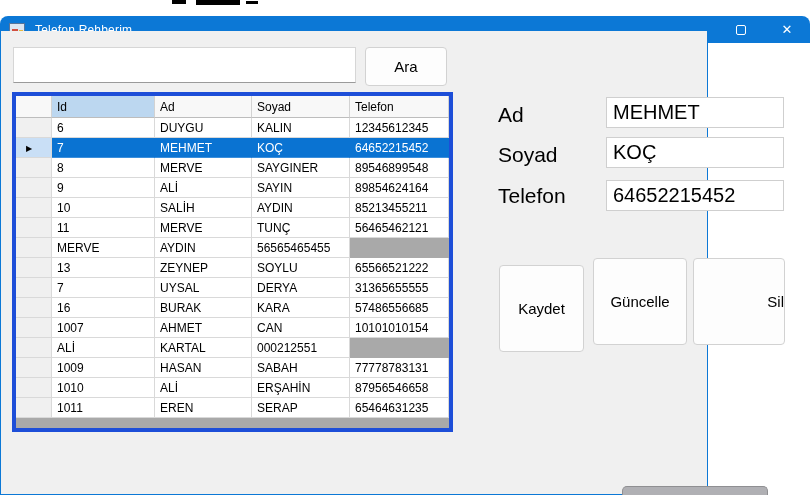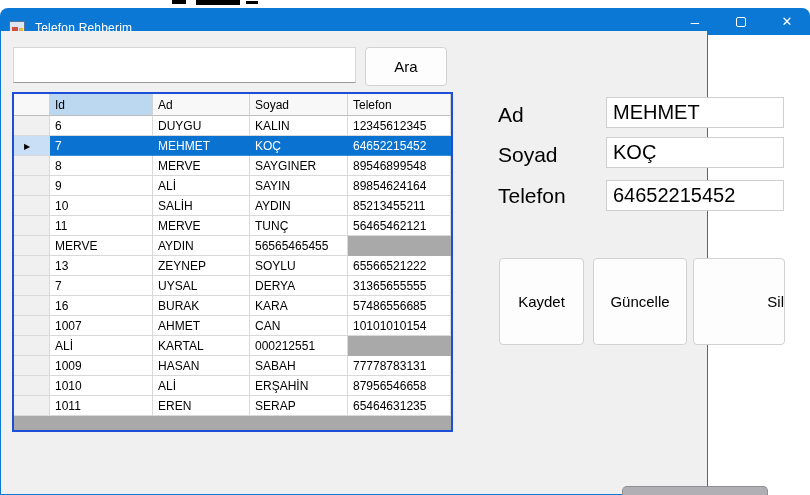--- a/index.html
+++ b/index.html
@@ -20,23 +20,23 @@
   .a1{left:172px;top:0;width:14px;height:4px;}
   .a2{left:196px;top:0;width:44px;height:5px;}
   .a3{left:246px;top:1px;width:12px;height:3px;}
   .taskbar-artifact{
     position:absolute;left:622px;top:486px;width:146px;height:9px;
     background:#b0b0b4;border:1px solid #8f8f92;border-bottom:none;
     border-radius:5px 5px 0 0;
   }
   
   .titlebar{
-    position:absolute;top:8px;left:0;width:810px;height:27px;
+    position:absolute;top:16px;left:0;width:810px;height:27px;
     background:var(--accent);border-radius:8px 8px 0 0;
-    display:flex;align-items:flex-end;
+    display:flex;align-items:center;
   }
   .app-icon{position:relative;width:16px;height:14px;margin-left:9px;
     background:#dce6f2;border:1px solid #56749a;flex:none;}
   .app-icon .bar{height:3px;background:#2e66c9;}
   .app-icon .sq1{position:absolute;left:2px;top:5px;width:6px;height:5px;background:#d14f3f;}
   .app-icon .sq2{position:absolute;left:9px;top:6px;width:4px;height:4px;background:#e8b93c;}
   .title-text{margin-left:10px;color:#fff;font-size:12px;letter-spacing:.2px;}
   .win-controls{margin-left:auto;display:flex;height:100%;}
   .win-btn{width:46px;height:100%;display:flex;align-items:center;justify-content:center;
     color:#fff;cursor:default;}
@@ -57,21 +57,21 @@
     font-family:"Liberation Sans",sans-serif;font-size:16px;padding:0 8px;outline:none;
   }
   .btn{
     background:#fdfdfd;border:1px solid #d2d2d2;border-radius:4px;
     font-family:"Liberation Sans",sans-serif;color:#000;cursor:default;
   }
   .search-btn{position:absolute;left:364px;top:16px;width:82px;height:39px;font-size:15px;}
   
   .grid{
     position:absolute;left:11px;top:61px;width:441px;height:340px;
-    background:var(--gridbg);border:2px solid #1d4ed8;overflow:hidden;
+    background:var(--gridbg);border:4px solid #1d4ed8;overflow:hidden;
     font-size:12px;
   }
   .grid-head,.grid-row{display:grid;grid-template-columns:36px 103px 97px 98px 1fr;}
   .grid-head{height:22px;}
   .hcell{
     background:#f8f8f8;border-right:1px solid #d2d2d2;border-bottom:1px solid #bdbdbd;
     padding:4px 0 0 5px;white-space:nowrap;overflow:hidden;
   }
   .hcell.hl{background:var(--colhl);}
   .grid-row{height:20px;}
@@ -88,21 +88,21 @@
   
   .fld-label{position:absolute;left:497px;font-size:21px;color:#000;}
   .lbl-0{top:72px;} .lbl-1{top:112px;} .lbl-2{top:153px;}
   .fld-input{
     position:absolute;left:605px;width:178px;height:31px;
     background:#fff;border:1px solid #cfcfcf;
     font-family:"Liberation Sans",sans-serif;font-size:20px;padding:0 6px;outline:none;
   }
   .inp-0{top:66px;} .inp-1{top:106px;} .inp-2{top:149px;}
   .action-btn{position:absolute;top:227px;height:87px;font-size:15px;}
-  .btn-kaydet{left:498px;width:85px;}
+  .btn-kaydet{left:498px;width:85px;margin-top:7px;}
   .btn-guncelle{left:592px;width:94px;}
   .btn-sil{left:692px;width:92px;text-align:right;}
 </style>
 </head>
 <body>
 
 <div class="artifact a1"></div>
 <div class="artifact a2"></div>
 <div class="artifact a3"></div>
 

